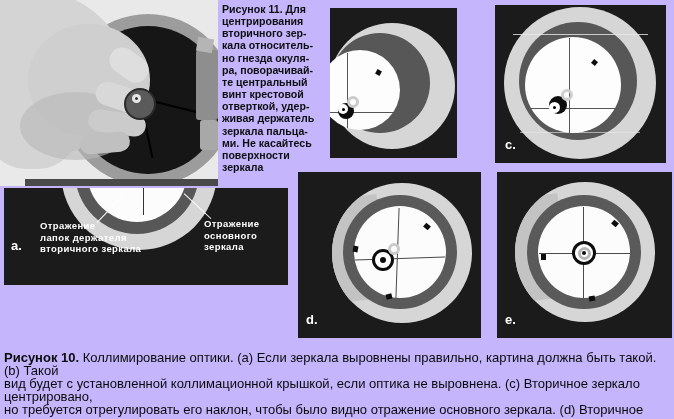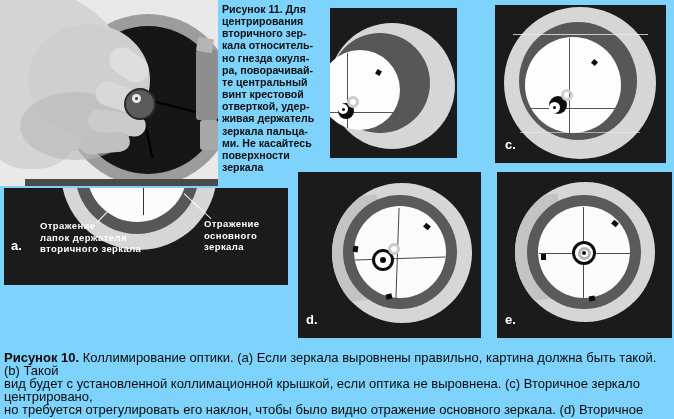--- a/index.html
+++ b/index.html
@@ -1,17 +1,17 @@
 <!DOCTYPE html>
 <html><head>
 <meta charset="utf-8">
 <style>
   html,body{margin:0;padding:0;background:#ffffff;}
   .page{
-    position:relative;width:674px;height:419px;background:#7dd3fc;
+    position:relative;width:674px;height:419px;background:#c4b5fd;
     font-family:"Liberation Sans",sans-serif;overflow:hidden;
   }
   .abs{position:absolute;}
   .panel{position:absolute;background:#1b1b1b;overflow:hidden;}
   .c{position:absolute;border-radius:50%;}
   .line{position:absolute;}
   .clip{position:absolute;background:#0d0d0d;}
   .plabel{position:absolute;color:#ffffff;font-weight:bold;font-size:13px;}
   
   .photo{position:absolute;left:0;top:0;width:218px;height:186px;background:#e9e9e9;overflow:hidden;}

